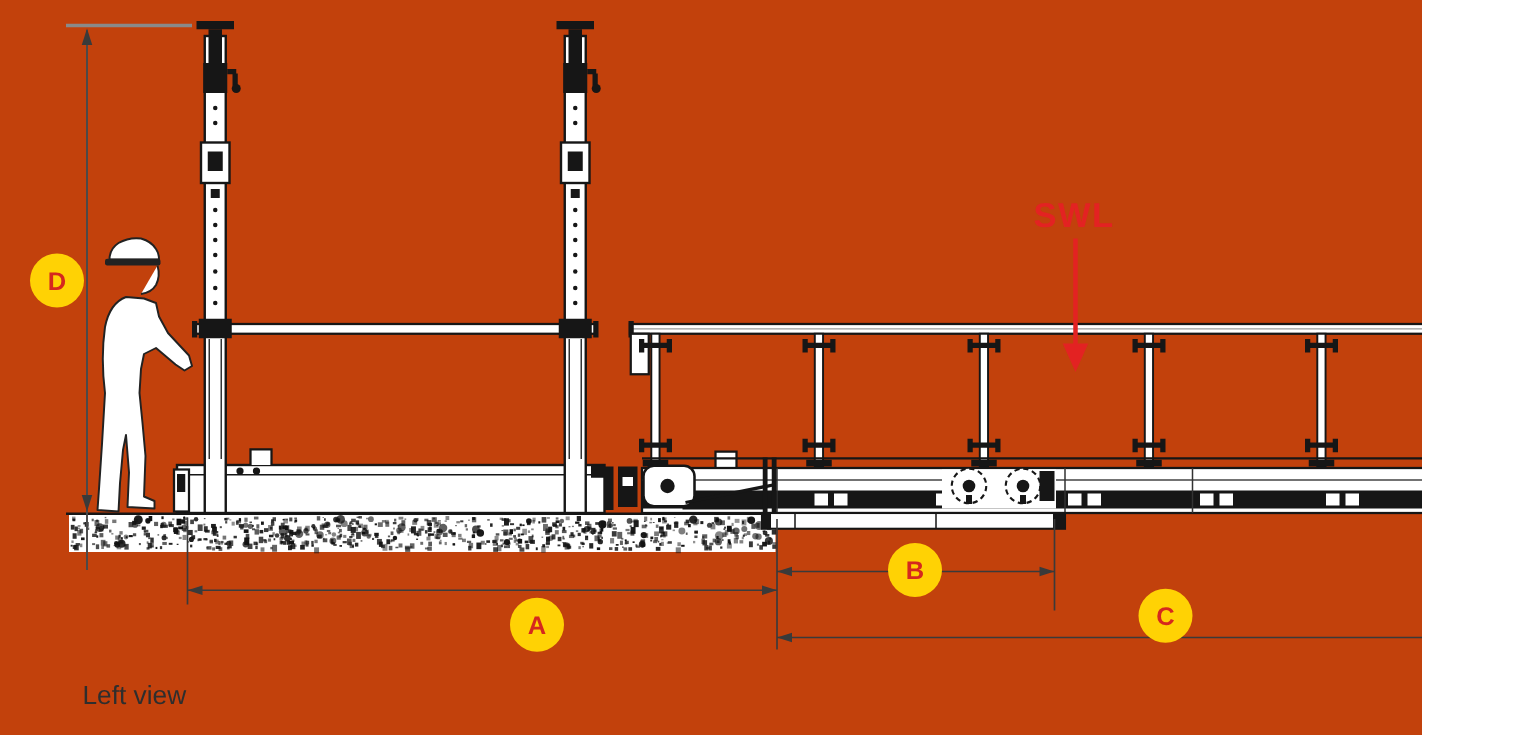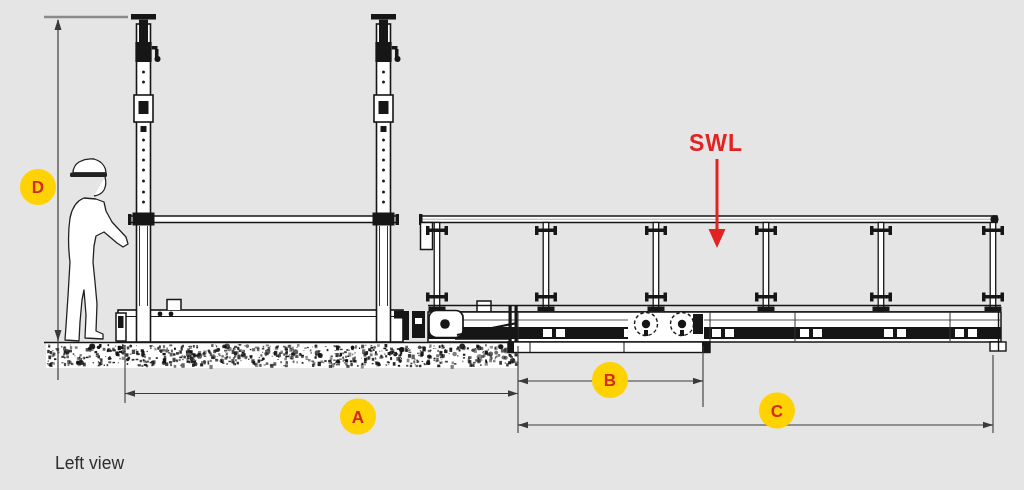--- a/index.html
+++ b/index.html
@@ -1,16 +1,16 @@
 <!DOCTYPE html>
 <html><head>
 <meta charset="utf-8">
 <style>
   html,body{margin:0;padding:0;background:#fff;}
-  .canvas{position:relative;width:1024px;height:490px;background:#e5e5e5;overflow:hidden;
+  .canvas{position:relative;width:948px;height:490px;background:#c2410c;overflow:hidden;
           font-family:"Liberation Sans",sans-serif;}
   svg{display:block;}
   .badge-label{font:bold 17px "Liberation Sans",sans-serif;}
   .swl-text{font:bold 23px "Liberation Sans",sans-serif;letter-spacing:1px;}
   .caption{font:17.5px "Liberation Sans",sans-serif;fill:#2e2e2e;}
   .dim{stroke:#3a3a3a;stroke-width:1.1;fill:none;}
   .dimfill{fill:#3a3a3a;stroke:none;}
 </style>
 </head>
 <body>

